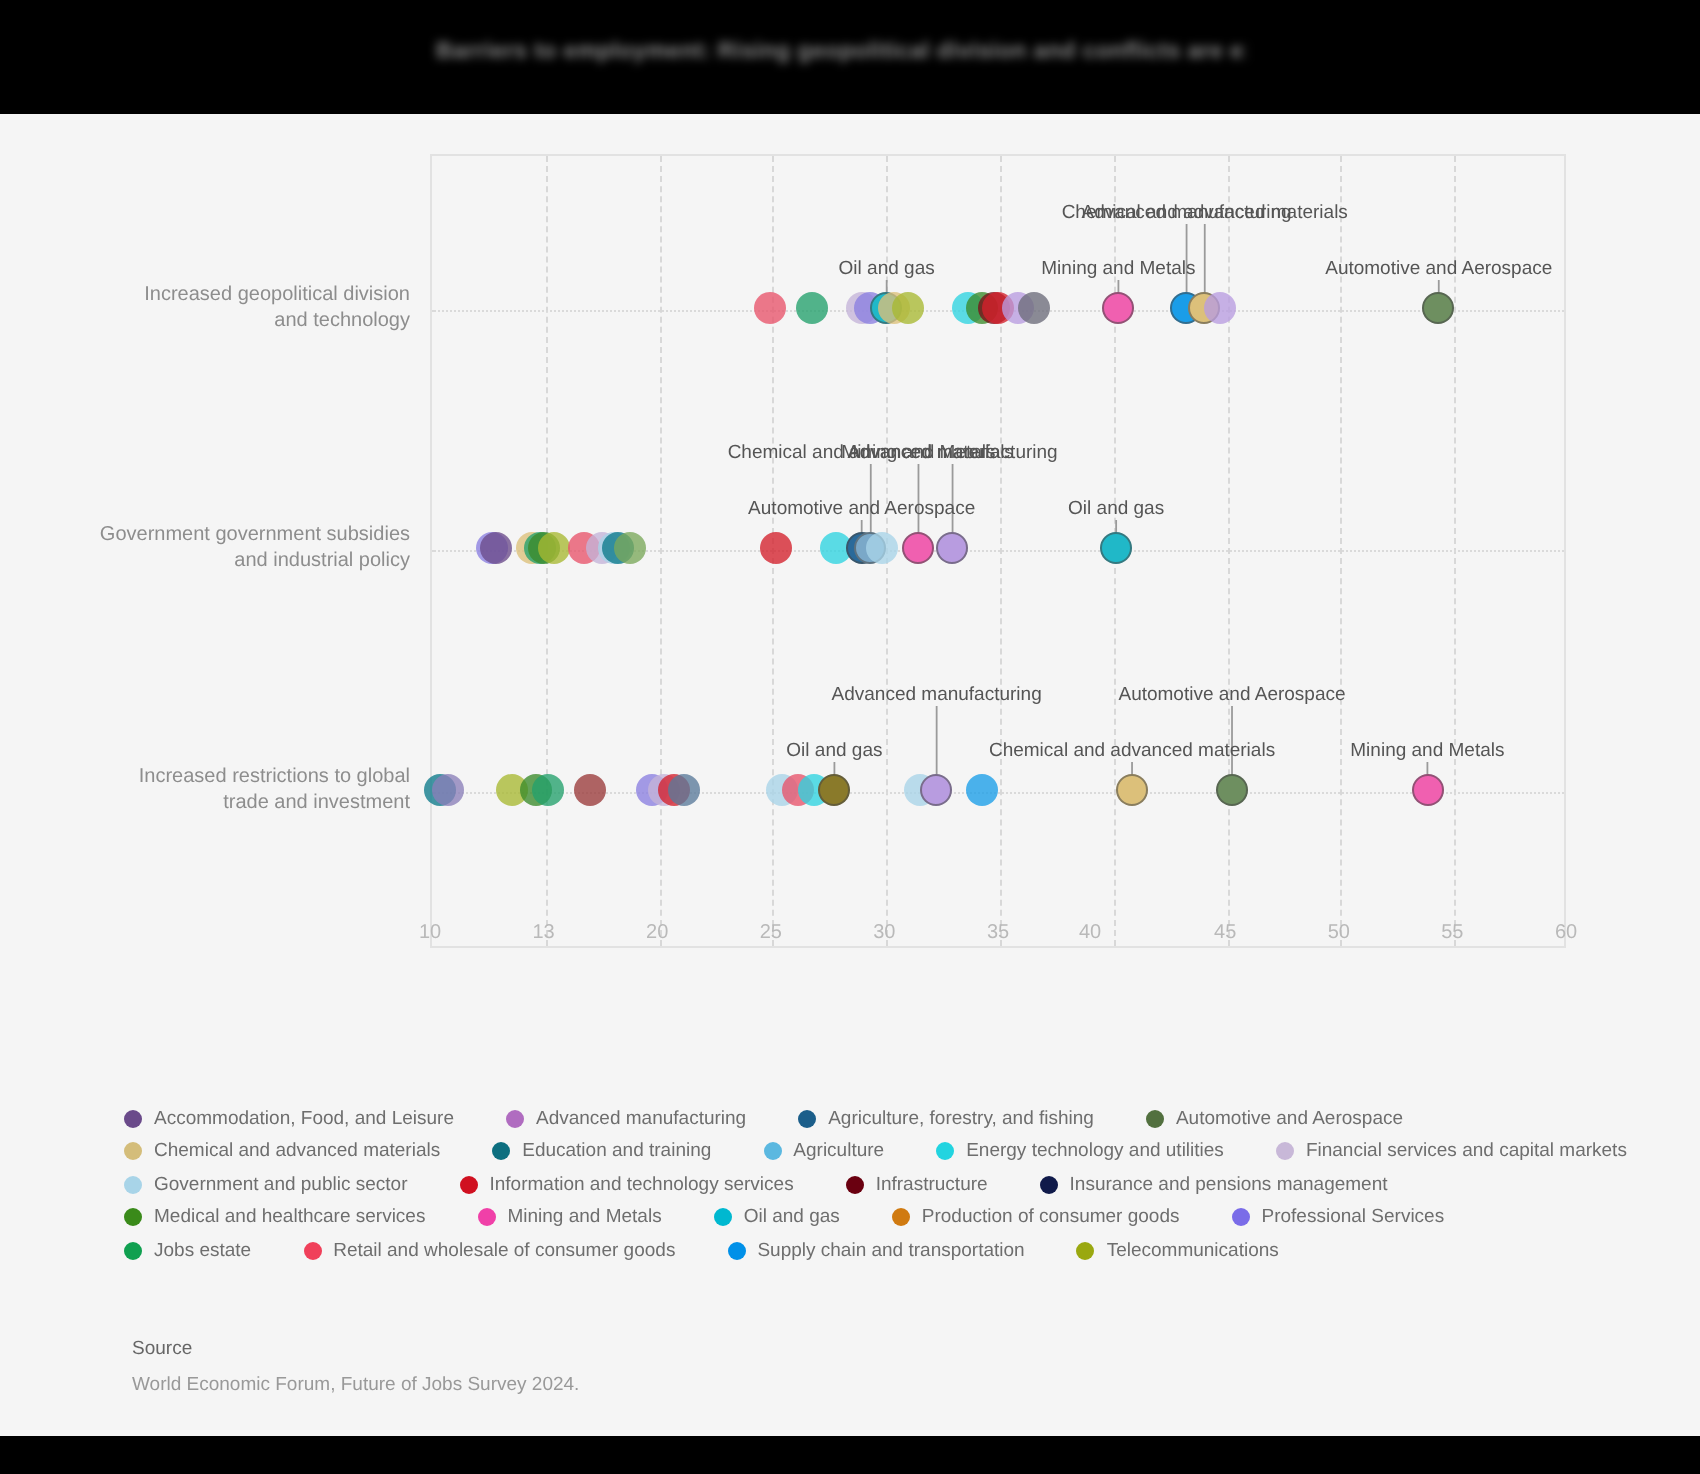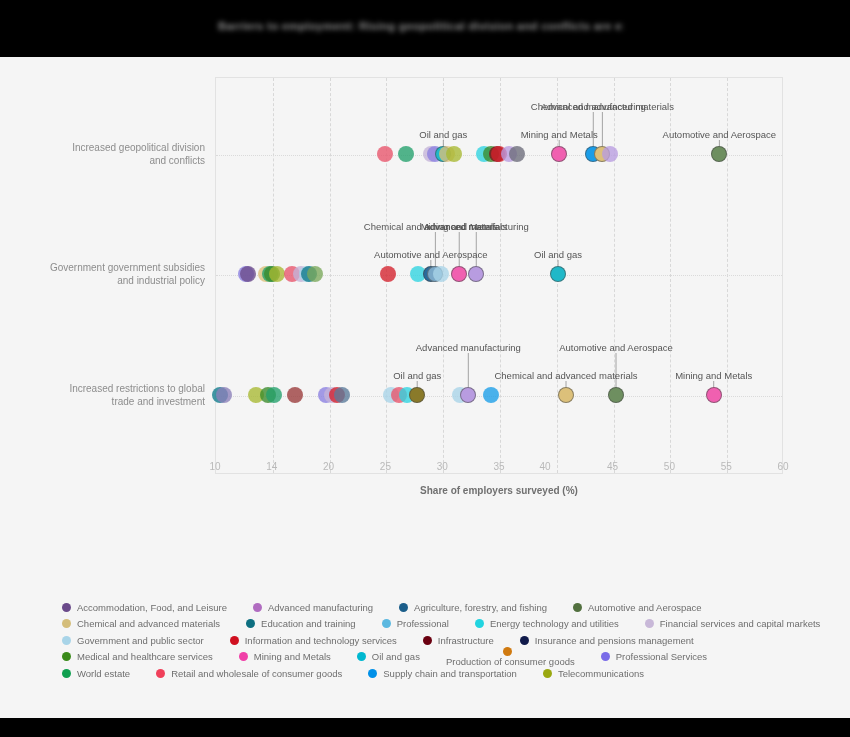--- a/index.html
+++ b/index.html
@@ -61,21 +61,21 @@
   }
   .dot.hl{
     opacity:1;border:1px solid rgba(70,70,70,.55);
   }
   .anno{
     position:absolute;font-size:9.5px;color:#555;white-space:nowrap;
     transform:translateX(-50%);
   }
   
   #legend{
-    position:absolute;left:62px;top:494px;width:730px;margin-top:48px;
+    position:absolute;left:62px;top:494px;width:730px;
   }
   .lrow{display:flex;flex-wrap:nowrap;align-items:center;height:16.5px;}
   .litem{display:flex;align-items:center;white-space:nowrap;}
   .lswatch{
     width:9px;height:9px;border-radius:50%;margin-right:6px;flex:none;
   }
   .ltext{font-size:9.5px;color:#6e6e6e;}
   
   #source{
     position:absolute;left:66px;top:612px;
@@ -106,47 +106,46 @@
       <div class="vgrid" style="left: 454.4px;"></div>
       <div class="vgrid" style="left: 511.2px;"></div>
       <div class="hgrid" style="top: 77px;"></div>
       <div class="hgrid" style="top: 197px;"></div>
       <div class="hgrid" style="top: 318px;"></div>
     </div>
 
   <div id="ylabels">
       <div class="ylabel-wrap" style="left: 45px; top: 83.6px;">
         <div>Increased geopolitical division</div>
-        <div>and conflicts</div>
+        <div>and technology</div>
       </div>
       <div class="ylabel-wrap" style="left: 45px; top: 203.6px;">
         <div>Government government subsidies</div>
         <div>and industrial policy</div>
       </div>
       <div class="ylabel-wrap" style="left: 45px; top: 324.6px;">
         <div>Increased restrictions to global</div>
         <div>trade and investment</div>
       </div>
     </div>
 
   <div id="xticks">
       <div class="xtick" style="left: 215px;">10</div>
-      <div class="xtick" style="left: 271.8px;">14</div>
+      <div class="xtick" style="left: 271.8px;">13</div>
       <div class="xtick" style="left: 328.6px;">20</div>
       <div class="xtick" style="left: 385.4px;">25</div>
       <div class="xtick" style="left: 442.2px;">30</div>
       <div class="xtick" style="left: 499px;">35</div>
       <div class="xtick" style="left: 545px;">40</div>
       <div class="xtick" style="left: 612.6px;">45</div>
       <div class="xtick" style="left: 669.4px;">50</div>
       <div class="xtick" style="left: 726.2px;">55</div>
       <div class="xtick" style="left: 783px;">60</div>
     </div>
 
-  <div id="xaxis-title">Share of employers surveyed (%)</div>
 
   <div id="dotlayer">
       <svg width="850" height="460" style="position: absolute; left: 0px; top: 0px; pointer-events: none;">
         <line x1="443.336" y1="83" x2="443.336" y2="92" stroke="#9a9a9a" stroke-width="0.9"></line>
         <line x1="559.208" y1="83" x2="559.208" y2="92" stroke="#9a9a9a" stroke-width="0.9"></line>
         <line x1="593.288" y1="55" x2="593.288" y2="92" stroke="#9a9a9a" stroke-width="0.9"></line>
         <line x1="602.376" y1="55" x2="602.376" y2="92" stroke="#9a9a9a" stroke-width="0.9"></line>
         <line x1="719.384" y1="83" x2="719.384" y2="92" stroke="#9a9a9a" stroke-width="0.9"></line>
         <line x1="430.84000000000003" y1="203" x2="430.84000000000003" y2="212" stroke="#9a9a9a" stroke-width="0.9"></line>
         <line x1="435.384" y1="175" x2="435.384" y2="212" stroke="#9a9a9a" stroke-width="0.9"></line>
@@ -256,21 +255,21 @@
         <div class="litem" style="margin-left: 0px;">
           <span class="lswatch" style="background: rgb(212, 189, 122);"></span>
           <span class="ltext">Chemical and advanced materials</span>
         </div>
         <div class="litem" style="margin-left: 26px;">
           <span class="lswatch" style="background: rgb(13, 111, 128);"></span>
           <span class="ltext">Education and training</span>
         </div>
         <div class="litem" style="margin-left: 26px;">
           <span class="lswatch" style="background: rgb(91, 184, 224);"></span>
-          <span class="ltext">Professional</span>
+          <span class="ltext">Agriculture</span>
         </div>
         <div class="litem" style="margin-left: 26px;">
           <span class="lswatch" style="background: rgb(34, 212, 224);"></span>
           <span class="ltext">Energy technology and utilities</span>
         </div>
         <div class="litem" style="margin-left: 26px;">
           <span class="lswatch" style="background: rgb(200, 184, 216);"></span>
           <span class="ltext">Financial services and capital markets</span>
         </div>
       </div>
@@ -298,44 +297,48 @@
           <span class="ltext">Medical and healthcare services</span>
         </div>
         <div class="litem" style="margin-left: 26px;">
           <span class="lswatch" style="background: rgb(240, 64, 168);"></span>
           <span class="ltext">Mining and Metals</span>
         </div>
         <div class="litem" style="margin-left: 26px;">
           <span class="lswatch" style="background: rgb(0, 184, 208);"></span>
           <span class="ltext">Oil and gas</span>
         </div>
-        <div class="litem" style="margin-left: 26px; flex-direction: column;">
+        <div class="litem" style="margin-left: 26px;">
           <span class="lswatch" style="background: rgb(208, 122, 16);"></span>
           <span class="ltext">Production of consumer goods</span>
         </div>
         <div class="litem" style="margin-left: 26px;">
           <span class="lswatch" style="background: rgb(122, 108, 232);"></span>
           <span class="ltext">Professional Services</span>
         </div>
       </div>
       <div class="lrow">
         <div class="litem" style="margin-left: 0px;">
           <span class="lswatch" style="background: rgb(16, 160, 80);"></span>
-          <span class="ltext">World estate</span>
+          <span class="ltext">Jobs estate</span>
         </div>
         <div class="litem" style="margin-left: 26px;">
           <span class="lswatch" style="background: rgb(240, 64, 90);"></span>
           <span class="ltext">Retail and wholesale of consumer goods</span>
         </div>
         <div class="litem" style="margin-left: 26px;">
           <span class="lswatch" style="background: rgb(0, 144, 232);"></span>
           <span class="ltext">Supply chain and transportation</span>
         </div>
         <div class="litem" style="margin-left: 26px;">
           <span class="lswatch" style="background: rgb(154, 168, 16);"></span>
           <span class="ltext">Telecommunications</span>
         </div>
       </div>
     </div>
 
+  <div id="source">
+    <div id="source-label">Source</div>
+    <div id="source-text">World Economic Forum, Future of Jobs Survey 2024.</div>
+  </div>
 </div>
 
 <div id="footer-bar"></div>
 
 </body></html>

